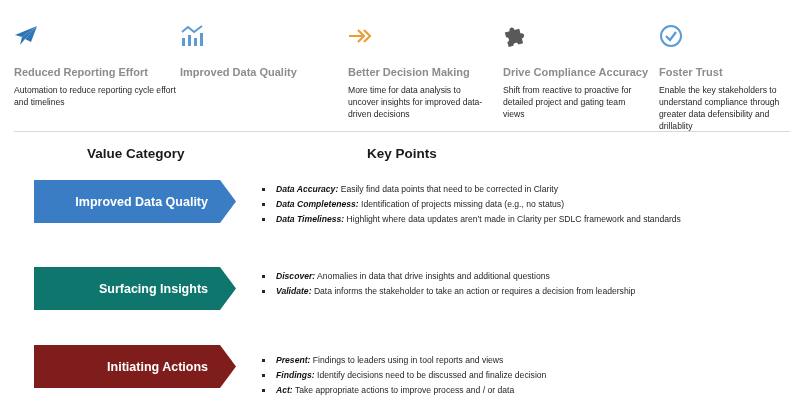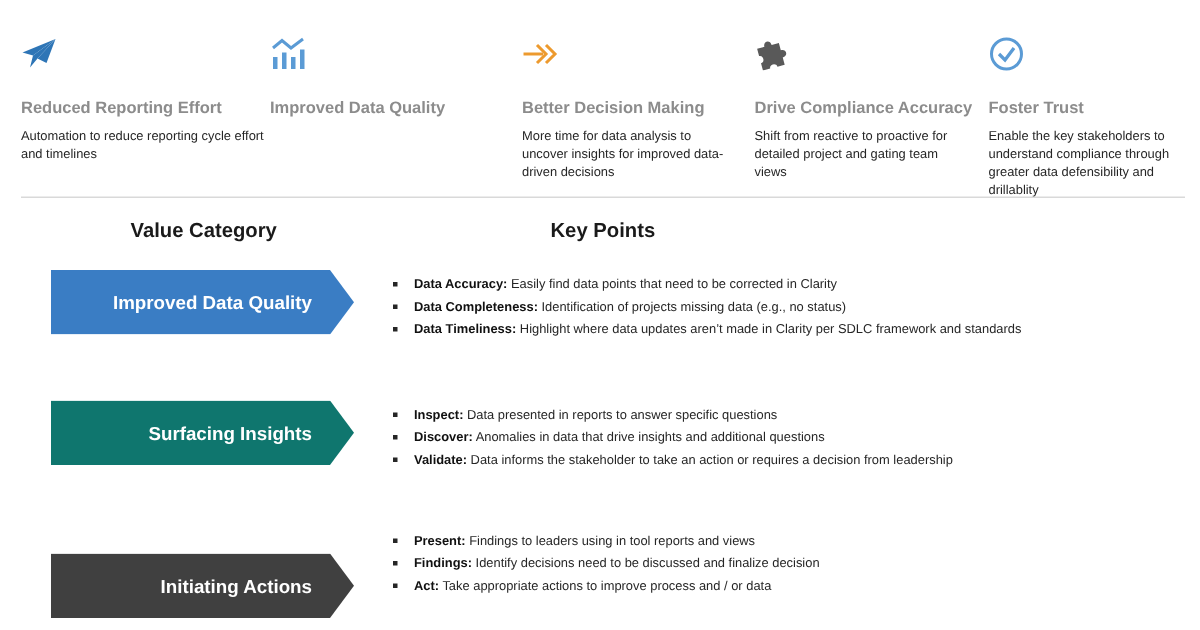--- a/index.html
+++ b/index.html
@@ -16,21 +16,21 @@
 
   .col-header { position: absolute; top: 146px; font-size: 13.5px; font-weight: bold; color: #1a1a1a; }
 
   .chevron { position: absolute; left: 34px; width: 202px; height: 43px; display: flex; align-items: center; justify-content: flex-end; padding-right: 28px;
     clip-path: polygon(0 0, 186px 0, 202px 50%, 186px 100%, 0 100%); }
   .chevron span { color: #ffffff; font-size: 12.5px; font-weight: bold; }
 
   .points { position: absolute; left: 262px; list-style: none; }
   .points li { font-size: 8.6px; line-height: 15px; color: #262626; position: relative; padding-left: 14px; white-space: nowrap; }
   .points li::before { content: ""; position: absolute; left: 0; top: 6px; width: 3px; height: 3px; background: #262626; }
-  .points b { font-weight: bold; color: #111; }
+  .points b { font-weight: bold; color: #111; font-style: italic; }
 </style>
 </head>
 <body>
 
 <div class="benefits">
   <div class="benefit" style="left:14px;width:165px;">
     <div class="icon">
       <svg width="24" height="22" viewBox="0 0 24 22">
           <path d="M23 1 L1 10 L8 12 Z" fill="#2e75b6"></path>
           <path d="M23 1 L8 12 L6 20 L11 14 Z" fill="#2e75b6"></path>
@@ -95,25 +95,24 @@
 <ul class="points" style="top:182px;">
   <li><b>Data Accuracy:</b><span> Easily find data points that need to be corrected in Clarity</span></li>
   <li><b>Data Completeness:</b><span> Identification of projects missing data (e.g., no status)</span></li>
   <li><b>Data Timeliness:</b><span> Highlight where data updates aren’t made in Clarity per SDLC framework and standards</span></li>
 </ul>
 
 <div class="chevron" style="top:267px;background:#0f766e;">
   <span>Surfacing Insights</span>
 </div>
 <ul class="points" style="top:269px;">
-  <li><b>Inspect:</b><span> Data presented in reports to answer specific questions</span></li>
   <li><b>Discover:</b><span> Anomalies in data that drive insights and additional questions</span></li>
   <li><b>Validate:</b><span> Data informs the stakeholder to take an action or requires a decision from leadership</span></li>
 </ul>
 
-<div class="chevron" style="top:369px;background:#404040;">
+<div class="chevron" style="top:345px;background:#7f1d1d;">
   <span>Initiating Actions</span>
 </div>
 <ul class="points" style="top:353px;">
   <li><b>Present:</b><span> Findings to leaders using in tool reports and views</span></li>
   <li><b>Findings:</b><span> Identify decisions need to be discussed and finalize decision</span></li>
   <li><b>Act:</b><span> Take appropriate actions to improve process and / or data</span></li>
 </ul>
 
 </body></html>

